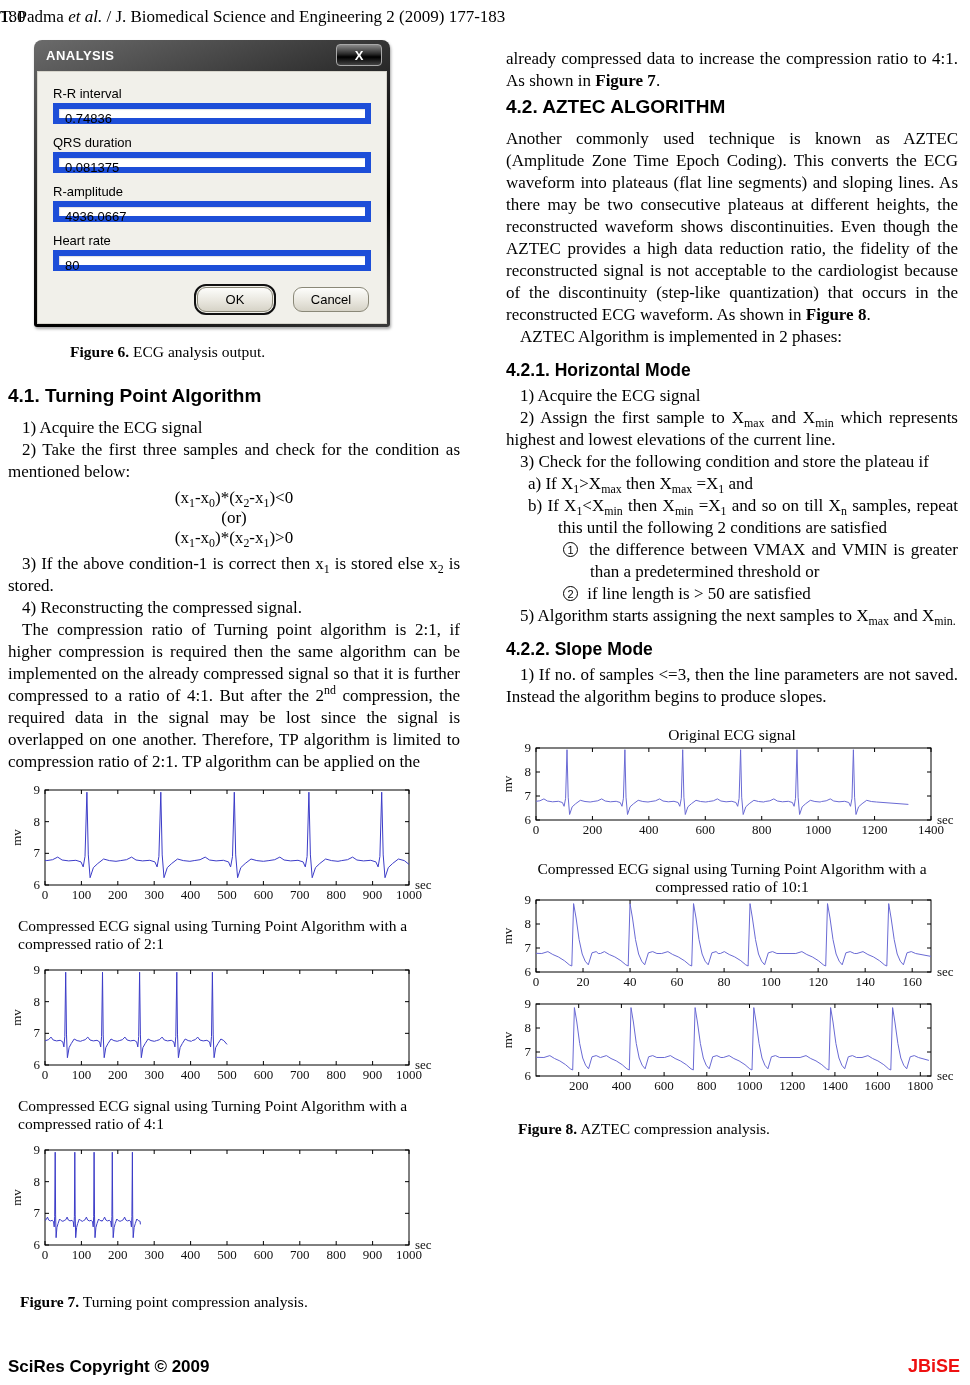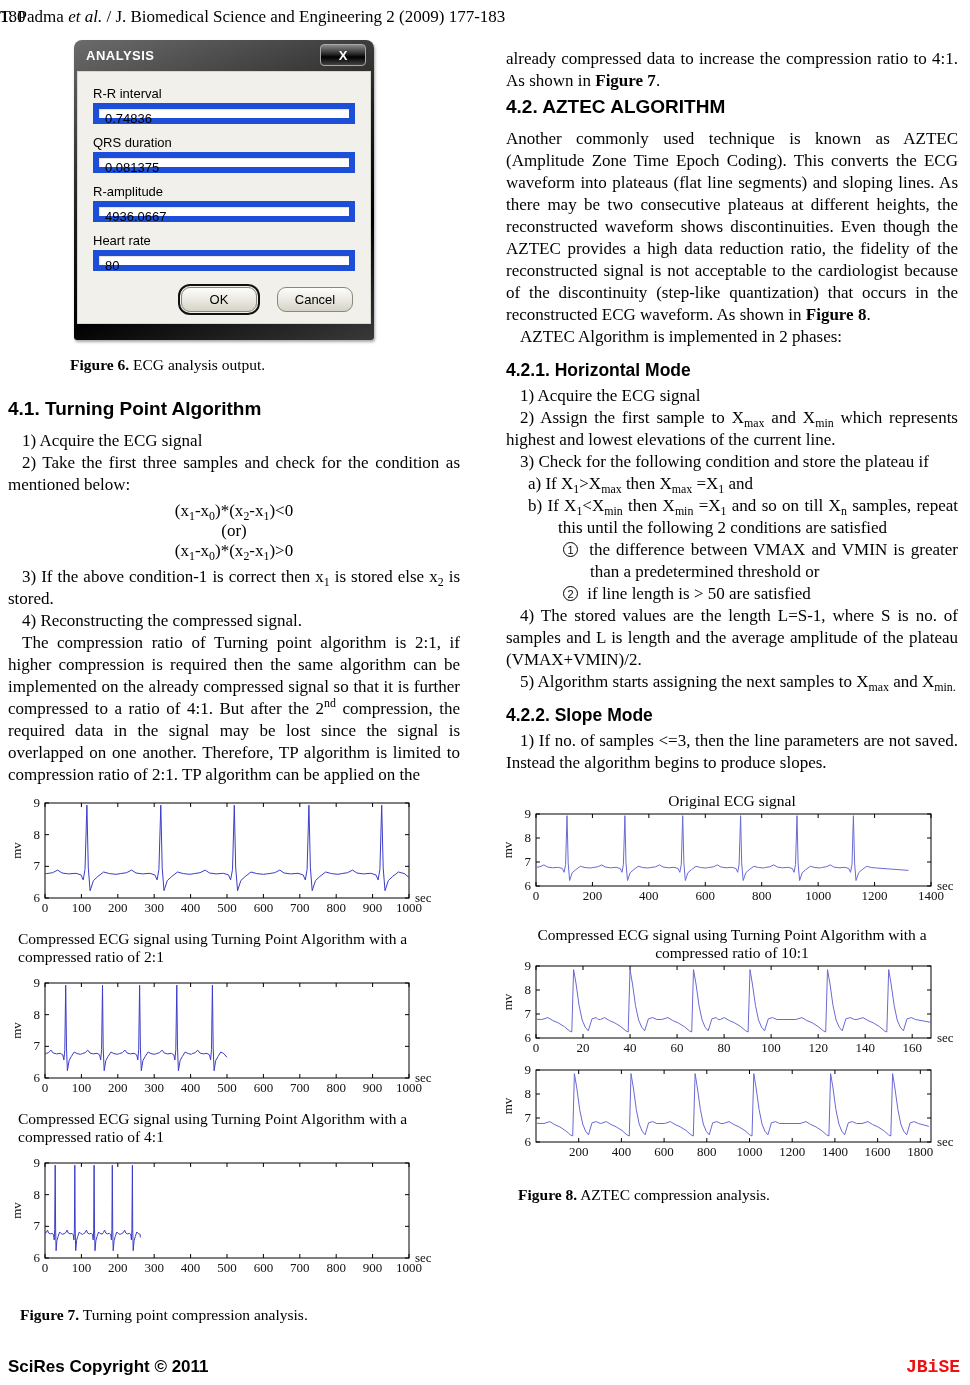--- a/index.html
+++ b/index.html
@@ -5,22 +5,22 @@
   *{margin:0;padding:0;box-sizing:border-box}
   html,body{background:#fff}
   .page{position:relative;width:970px;height:1385px;background:#fff;color:#000;
         font-family:"Liberation Serif",serif;overflow:hidden}
   .header{position:relative;height:34px;padding-top:7px}
   .pageno{position:absolute;left:0;top:7px;font-size:17px}
   .runtitle{text-align:left;font-size:17px}
   .cols{display:flex;padding:0 8px;gap:46px}
   .col{width:452px}
   
-  .dialog{width:300px;margin:6px 0 0 66px;background:linear-gradient(160deg,#6b6b6b,#1c1c1c 45%,#000 70%,#3a3a3a);
-          border-radius:8px 8px 3px 3px;padding:0 3px 16px;position:relative;box-shadow:1px 2px 3px rgba(0,0,0,.35)}
+  .dialog{width:356px;margin:6px 0 0 26px;background:linear-gradient(160deg,#6b6b6b,#1c1c1c 45%,#000 70%,#3a3a3a);
+          border-radius:8px 8px 3px 3px;padding:0 3px 3px;position:relative;box-shadow:1px 2px 3px rgba(0,0,0,.35)}
   .dlg-titlebar{height:31px;display:flex;align-items:center;color:#fff;
                 font-family:"Liberation Sans",sans-serif;font-weight:bold;font-size:13px;
                 letter-spacing:.5px;padding-left:9px}
   .dlg-close{position:absolute;top:4px;right:8px;width:46px;height:22px;border:1px solid #a8a8a8;border-radius:4px;
              background:linear-gradient(180deg,#8a8a8a,#2a2a2a 45%,#000 60%,#444);
              color:#fff;display:flex;align-items:center;justify-content:center;
              font-family:"Liberation Sans",sans-serif;font-weight:bold;font-size:13px}
   .dlg-body{background:#f1f0ea;height:253px;padding:14px 15px 10px;border:1px solid #d7d5cc}
   .fld{margin-bottom:11px}
   .fld-label{font-family:"Liberation Sans",sans-serif;font-size:13px;margin-bottom:2px}
@@ -50,21 +50,21 @@
         font-size:11px;line-height:15px;vertical-align:1px;margin-right:5px}
   
   .chartL{margin-top:12px}
   .chartR{margin-top:0}
   .chartcap{font-size:15.5px;margin:0 0 2px 10px}
   .charttitle{font-size:15.5px;text-align:center;margin-top:12px}
   svg text{font-family:"Liberation Serif",serif;font-size:13px;fill:#111}
   
   .footer{position:absolute;left:8px;right:10px;bottom:8px;display:flex;justify-content:space-between;align-items:baseline}
   .copy{font-family:"Liberation Sans",sans-serif;font-weight:bold;font-size:17px}
-  .jbise{font-family:Liberation Mono, monospace;font-weight:bold;font-size:18px}
+  .jbise{font-family:Liberation Sans, sans-serif;font-weight:bold;font-size:18px}
 </style>
 </head>
 <body>
 
 <div class="page">
 
   <div class="header">
     <span class="pageno">180</span>
     <div class="runtitle">T. Padma <i>et al.</i> / J. Biomedical Science and Engineering 2 (2009) 177-183</div>
   </div>
@@ -285,21 +285,20 @@
       <p class="para ind">AZTEC Algorithm is implemented in 2 phases:</p>
 
       <h3>4.2.1. Horizontal Mode</h3>
       <p class="step">1) Acquire the ECG signal</p>
       <p class="step">2) Assign the first sample to X<sub>max</sub> and X<sub>min</sub> which represents highest and lowest elevations of the current line.</p>
       <p class="step">3) Check for the following condition  and store the plateau if</p>
       <p class="sub-item">a) If X<sub>1</sub>&gt;X<sub>max</sub> then X<sub>max</sub> =X<sub>1</sub> and</p>
       <p class="sub-item">b) If X<sub>1</sub>&lt;X<sub>min</sub> then X<sub>min</sub> =X<sub>1</sub> and so on till X<sub>n</sub> samples, repeat this until the following 2 conditions are satisfied</p>
       <p class="cond"><span class="circ">1</span> the difference between VMAX and VMIN is greater than a predetermined threshold or</p>
       <p class="cond"><span class="circ">2</span> if line length is &gt; 50 are satisfied</p>
-      <p class="step">4) The stored values are the length L=S-1, where S is no. of samples and L is length and the average amplitude of the plateau (VMAX+VMIN)/2.</p>
       <p class="step">5) Algorithm starts assigning the next samples to X<sub>max</sub> and X<sub>min.</sub></p>
 
       <h3>4.2.2. Slope Mode</h3>
       <p class="step">1) If no. of samples &lt;=3, then the line parameters are not saved. Instead the algorithm begins to produce slopes.</p>
 
       <div class="charttitle" style="margin-top:18px">Original ECG signal</div>
       <div class="chartR"><svg width="452" height="100">
             <rect x="30" y="4" width="395" height="72" fill="none" stroke="#000"></rect>
             <line x1="30" y1="76" x2="30" y2="72" stroke="#000"></line>
             <line x1="30" y1="4" x2="30" y2="8" stroke="#000"></line>
@@ -431,16 +430,16 @@
             <text x="6" y="40" text-anchor="middle" transform="rotate(-90 6 40)">mv</text>
             <text x="431" y="80">sec</text>
             <polyline fill="none" stroke="#6a6ad4" stroke-width="1" points="30.0,57.3 37.9,57.5 43.8,55.6 48.5,58.5 53.8,60.9 59.6,64.7 64.3,68.8 66.7,70.0 68.4,7.6 70.8,22.0 73.7,43.6 76.7,58.0 79.6,65.2 82.5,68.8 86.0,56.8 90.2,55.6 94.3,57.5 94.5,57.5 100.4,55.6 105.0,58.5 110.3,60.9 116.2,64.7 120.9,68.8 123.3,70.0 125.0,7.6 127.4,22.0 130.3,43.6 133.2,58.0 136.2,65.2 139.1,68.8 142.6,56.8 146.7,55.6 150.8,57.5 158.5,57.5 164.4,55.6 169.1,58.5 174.4,60.9 180.3,64.7 185.0,68.8 187.3,70.0 189.1,7.6 191.4,22.0 194.4,43.6 197.3,58.0 200.2,65.2 203.2,68.8 206.7,56.8 210.8,55.6 214.9,57.5 217.3,57.5 223.1,55.6 227.8,58.5 233.1,60.9 239.0,64.7 243.7,68.8 246.0,70.0 247.8,7.6 250.1,22.0 253.1,43.6 256.0,58.0 258.9,65.2 261.9,68.8 265.4,56.8 269.5,55.6 273.6,57.5 294.1,57.5 300.0,55.6 304.7,58.5 310.0,60.9 315.8,64.7 320.5,68.8 322.9,70.0 324.6,7.6 327.0,22.0 329.9,43.6 332.9,58.0 335.8,65.2 338.7,68.8 342.3,56.8 346.4,55.6 350.5,57.5 356.0,57.5 361.9,55.6 366.6,58.5 371.9,60.9 377.8,64.7 382.5,68.8 384.8,70.0 386.6,7.6 388.9,22.0 391.9,43.6 394.8,58.0 397.7,65.2 400.7,68.8 404.2,56.8 408.3,55.6 412.4,57.5 422.9,60.4"></polyline>
           </svg></div>
 
       <div class="figcap cap8"><b>Figure 8.</b><span> AZTEC compression analysis.</span></div>
     </div>
   </div>
 
   <div class="footer">
-    <span class="copy">SciRes Copyright © 2011</span>
+    <span class="copy">SciRes Copyright © 2009</span>
     <span class="jbise" style="color: rgb(238, 17, 17);">JBiSE</span>
   </div>
 </div>
 
 </body></html>

